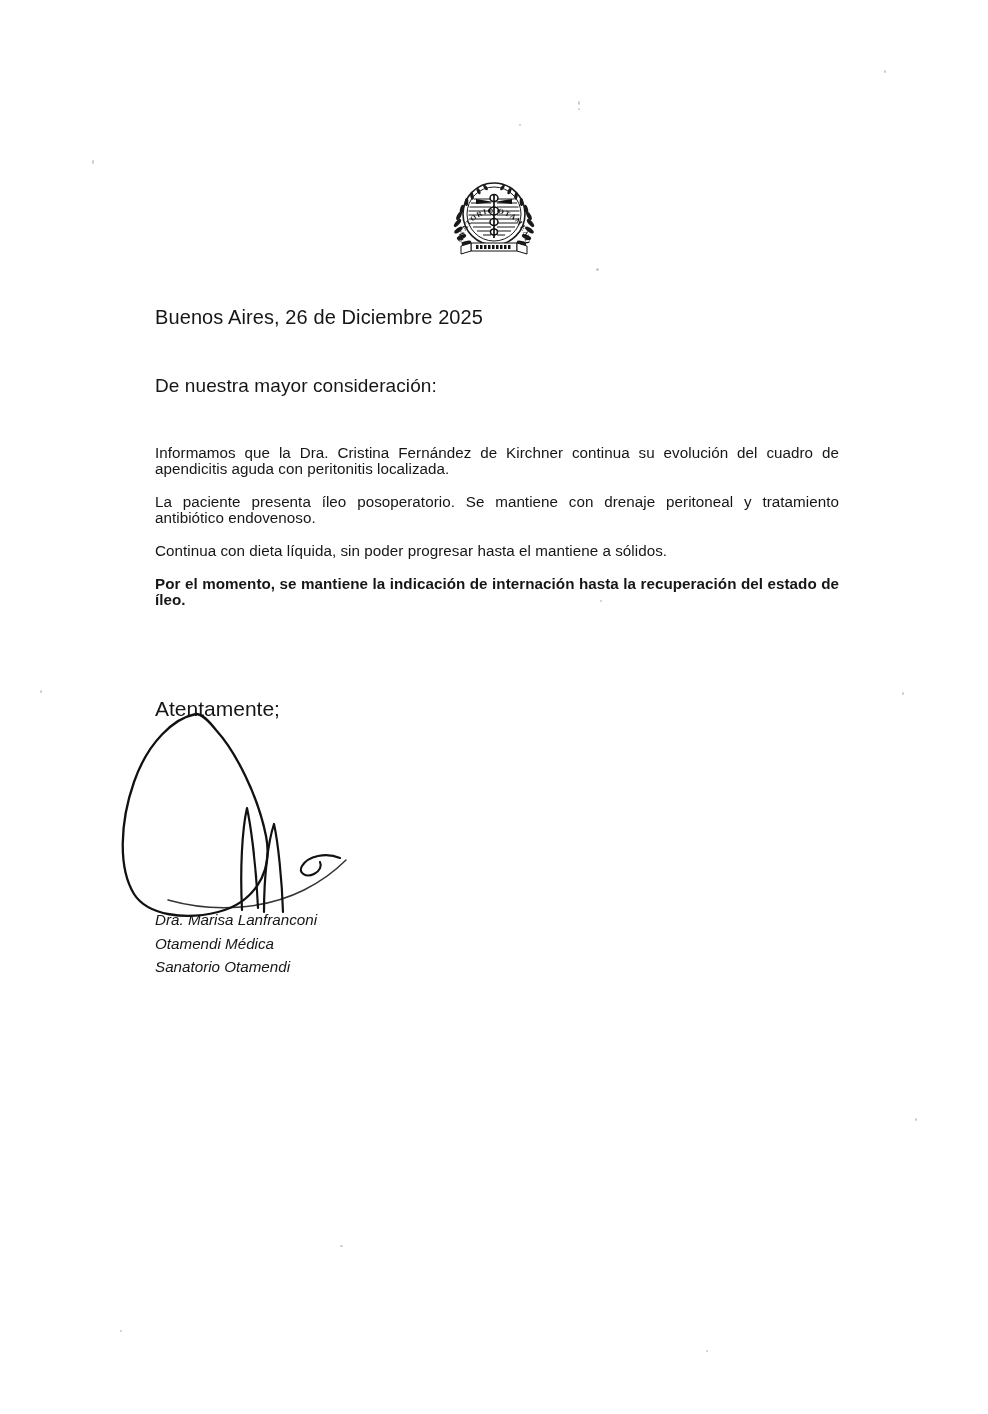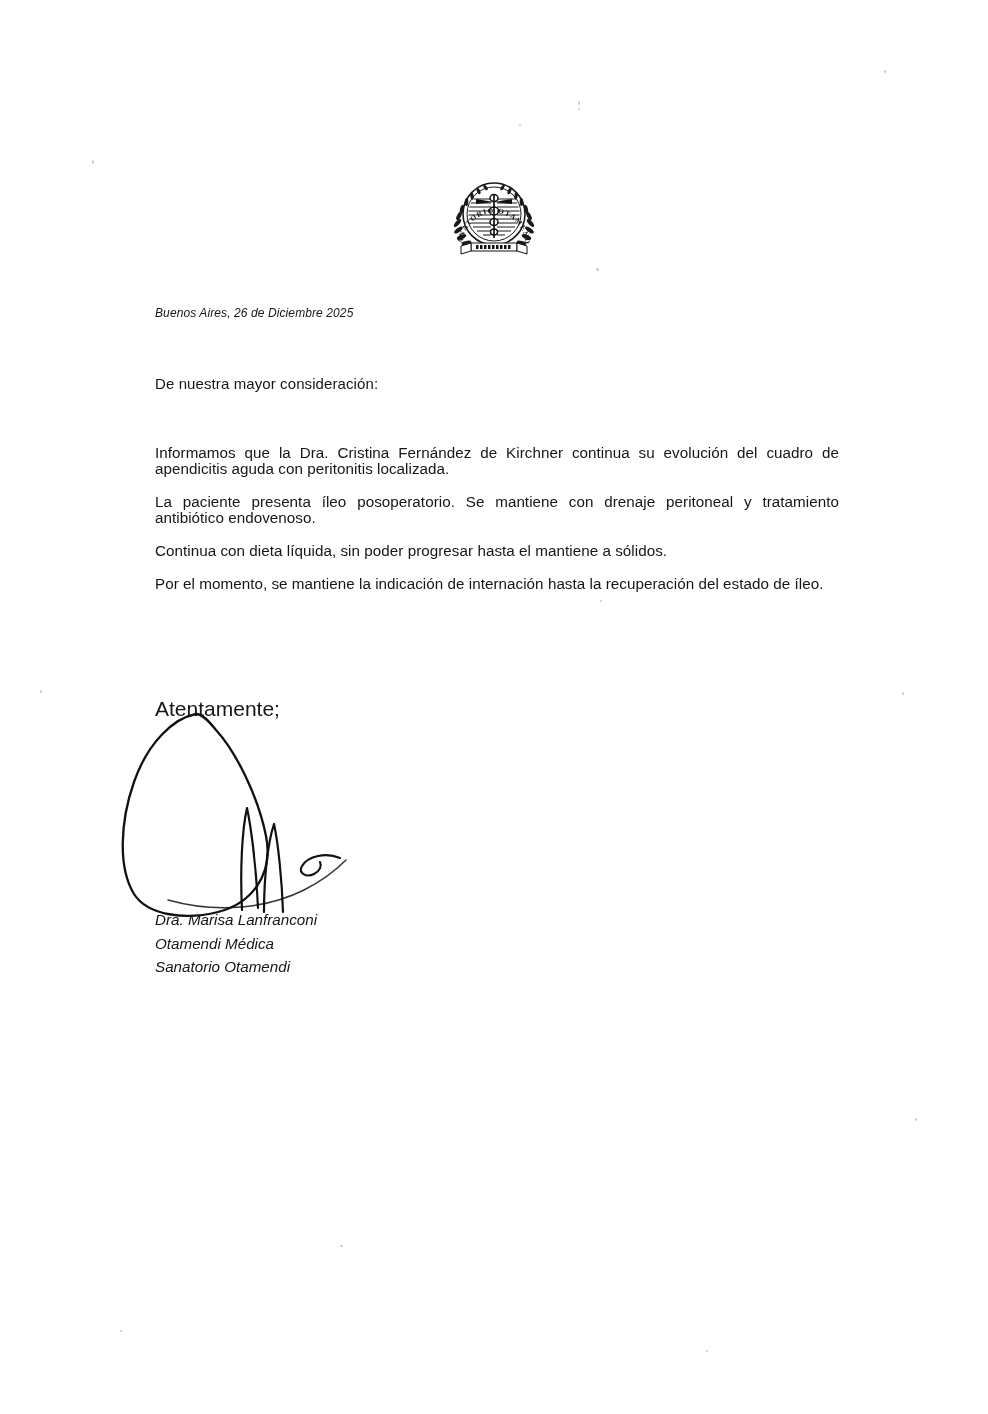--- a/index.html
+++ b/index.html
@@ -45,51 +45,50 @@
     left: 155px;
     top: 0;
     width: 684px;
   }
 
   .date-line {
     position: absolute;
     top: 306px;
     left: 0;
     width: 100%;
-    font-size: 12px;
+    font-size: 20px;
     letter-spacing: 0.1px;
     white-space: nowrap;
-    font-style: italic;
   }
 
   .salutation {
     position: absolute;
     top: 375px;
     left: 0;
     width: 100%;
-    font-size: 15px;
+    font-size: 19px;
     letter-spacing: 0.1px;
     white-space: nowrap;
   }
 
   .paragraphs {
     position: absolute;
     top: 445px;
     left: 0;
     width: 684px;
   }
   .para {
     font-size: 15.2px;
     line-height: 16px;
     text-align: justify;
     text-justify: inter-word;
     margin: 0 0 17px 0;
     letter-spacing: 0.05px;
   }
-  .para:last-child { margin-bottom: 0; }
+  .para:last-child { margin-bottom: 0; font-weight: bold; }
 
   
   .closing {
     position: absolute;
     top: 697px;
     left: 0;
     font-size: 21px;
     white-space: nowrap;
   }
 

